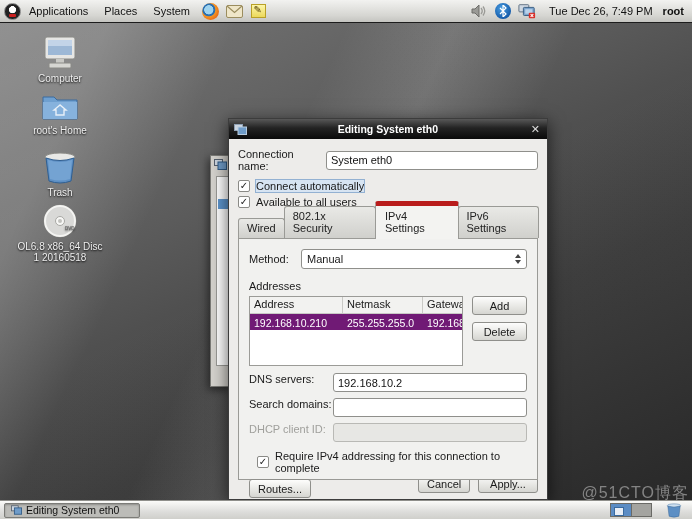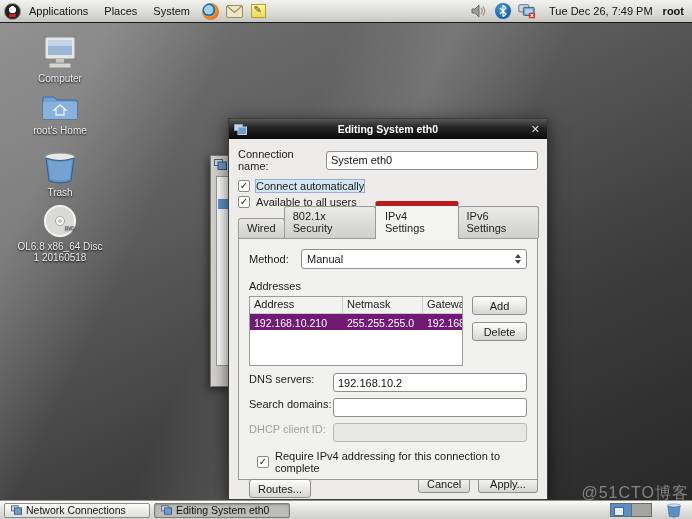--- a/index.html
+++ b/index.html
@@ -309,27 +309,20 @@
 
   <div class="dlg-actions">
     <button class="btn" style="width:52px;">Cancel</button>
     <button class="btn" style="width:60px;">Apply...</button>
   </div>
 </div>
 
 <div class="watermark">@51CTO博客</div>
 
 <div class="taskbar">
-  <div class="task-btn normal">
-    <svg width="11" height="10" viewBox="0 0 13 11">
-      <rect x="0.5" y="0.5" width="8" height="6" fill="#cdd6e0" stroke="#55606e"></rect>
-      <rect x="4" y="3" width="8.5" height="7.5" fill="#6f9cc9" stroke="#2f5a85"></rect>
-    </svg>
-    <span>Network Connections</span>
-  </div>
   <div class="task-btn pressed">
     <svg width="11" height="10" viewBox="0 0 13 11">
       <rect x="0.5" y="0.5" width="8" height="6" fill="#cdd6e0" stroke="#55606e"></rect>
       <rect x="4" y="3" width="8.5" height="7.5" fill="#6f9cc9" stroke="#2f5a85"></rect>
     </svg>
     <span>Editing System eth0</span>
   </div>
   <div class="ws-switcher">
     <div class="ws active"></div>
     <div class="ws inactive"></div>

